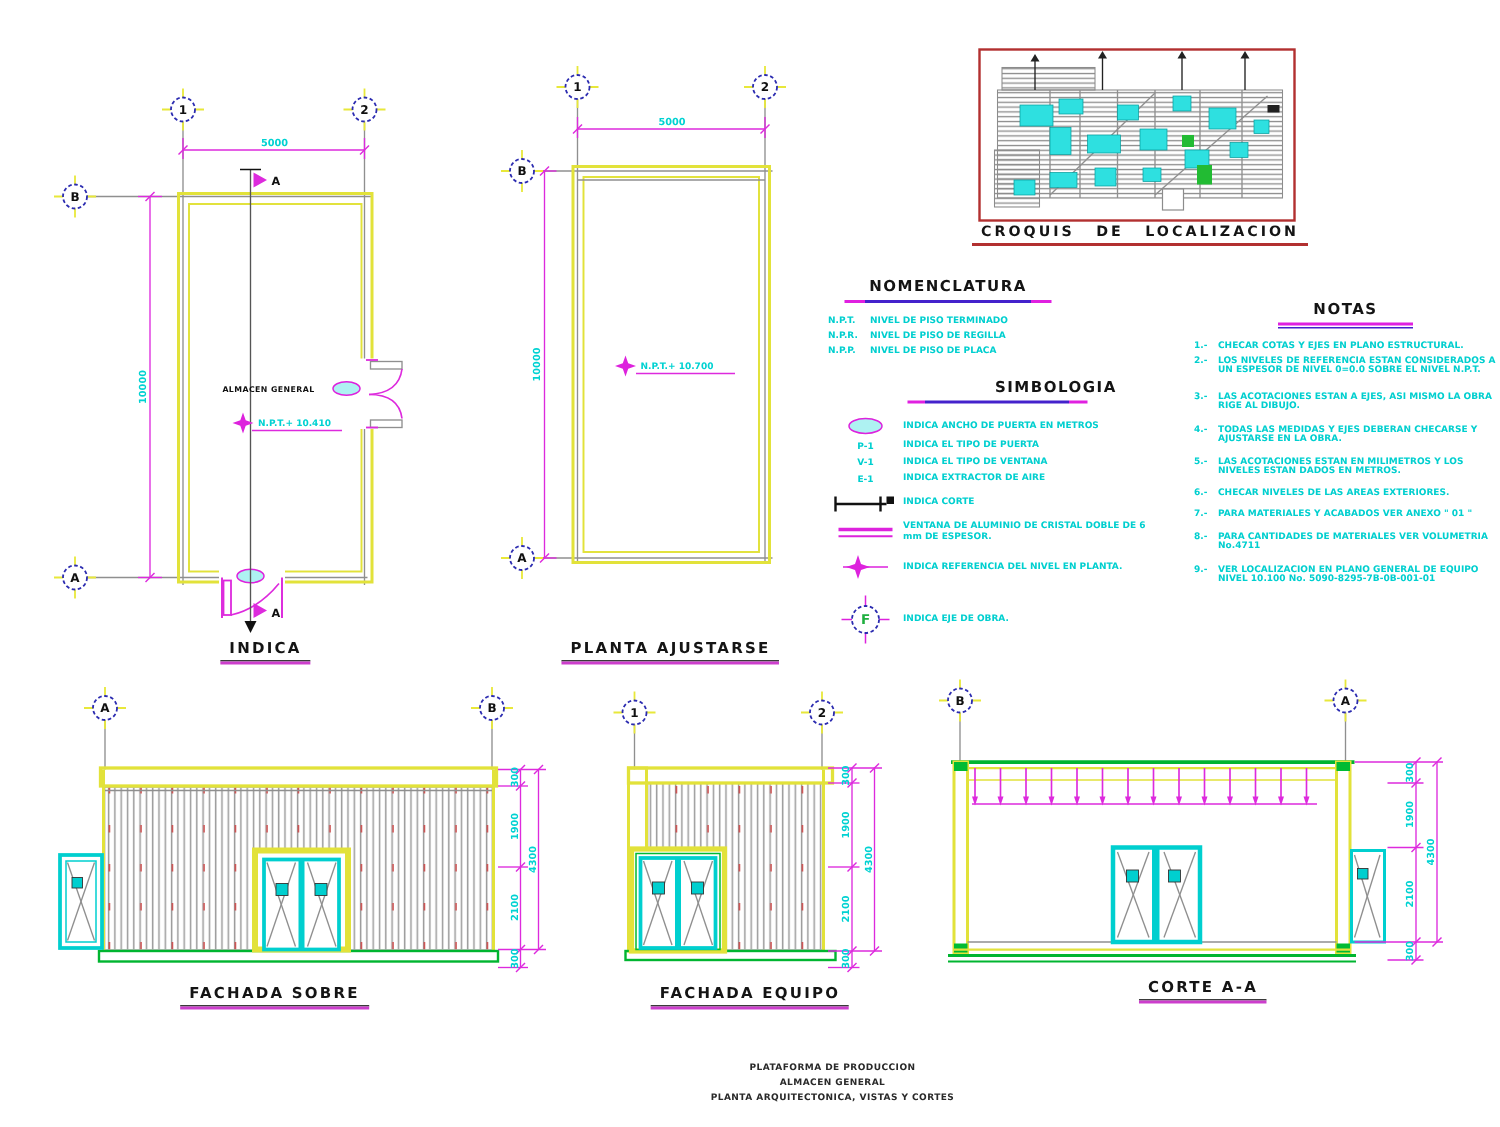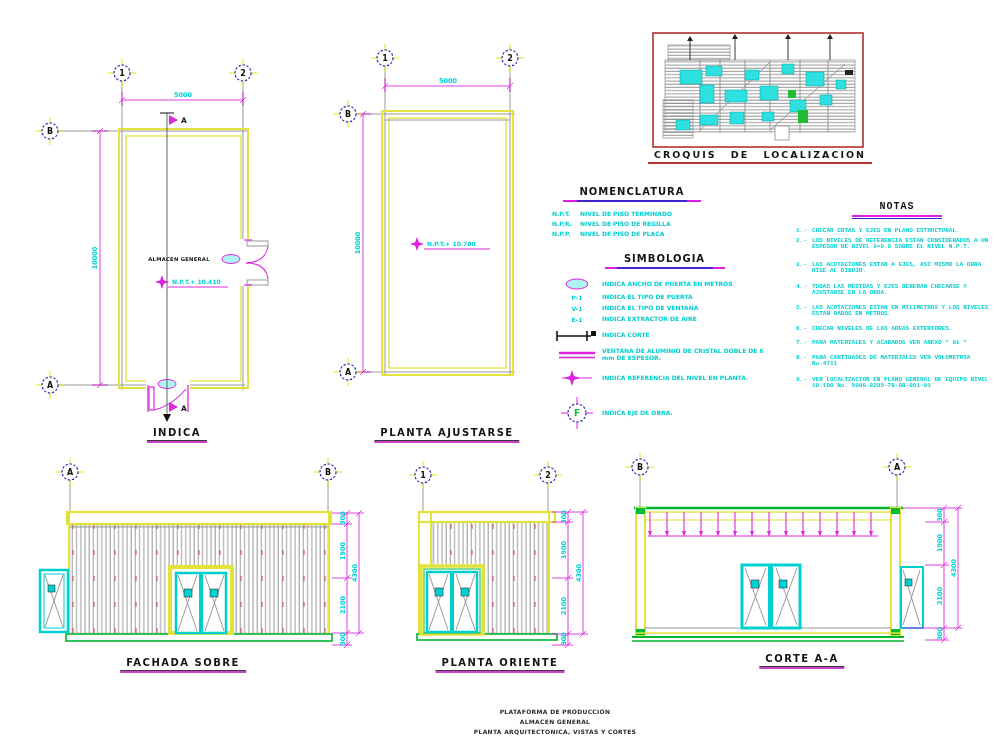--- a/index.html
+++ b/index.html
@@ -493,21 +493,21 @@
       <circle class="axcirc" r="8"></circle>
           <text class="axtxt" y="2.8">A</text>
     </g>
   </g>
 </svg>
 
 <div class="lbl" style="left:177px;top:427px;">INDICA</div>
 <div class="lbl" style="left:447px;top:427px;">PLANTA AJUSTARSE</div>
 <div class="lbl red" style="left:760px;top:149px;">CROQUIS DE LOCALIZACION</div>
 <div class="lbl" style="left:183px;top:657px;">FACHADA SOBRE</div>
-<div class="lbl" style="left:500px;top:657px;">PLANTA ORIENTE</div>
+<div class="lbl" style="left:500px;top:657px;">FACHADA EQUIPO</div>
 <div class="lbl" style="left:786px;top:653px;margin-left:16px;">CORTE A-A</div>
 
 <div class="block" style="left:552px;top:186px;width:160px;">
   <div class="sechead">NOMENCLATURA</div>
   <div class="ugrad" style="width:138px;"></div>
   <div style="height:8px;"></div>
   <div class="nrow cyan">
     <span>N.P.T.</span>
     <span>NIVEL DE PISO TERMINADO</span>
   </div>
@@ -515,21 +515,21 @@
     <span>N.P.R.</span>
     <span>NIVEL DE PISO DE REGILLA</span>
   </div>
   <div class="nrow cyan">
     <span>N.P.P.</span>
     <span>NIVEL DE PISO DE PLACA</span>
   </div>
 </div>
 
 <div class="block" style="left:552px;top:253px;width:225px;">
-  <div class="sechead" style="width:160px;margin:0 auto;">SIMBOLOGIA</div>
+  <div class="sechead" style="width:160px;margin:0 auto;text-align:right;">SIMBOLOGIA</div>
   <div class="ugrad" style="width:120px;"></div>
   <div style="height:9px;"></div>
 
   <div class="srow" style="margin-bottom:4px;">
     <span class="sym">
       <svg width="26" height="12">
             <ellipse cx="13" cy="6" rx="11" ry="5" fill="#aef2f2" stroke="#dd22dd" stroke-width="1"></ellipse>
           </svg>
     </span>
     <span class="stx cyan">INDICA ANCHO DE PUERTA EN METROS</span>
@@ -581,21 +581,21 @@
         <line x1="2" y1="17" x2="34" y2="17" stroke="#dd22dd" stroke-width="1"></line>
         <line x1="18" y1="1" x2="18" y2="33" stroke="#dd22dd" stroke-width="1"></line>
         <circle cx="18" cy="17" r="9" fill="#ffffff" stroke="#2b2bb0" stroke-width="1.2" stroke-dasharray="2.4,1.7"></circle>
         <text x="18" y="20" text-anchor="middle" font-size="9" font-weight="bold" fill="#1faf3f">F</text>
       </svg>
     </span>
     <span class="stx cyan">INDICA EJE DE OBRA.</span>
   </div>
 </div>
 
-<div class="block" style="left:796px;top:201px;width:202px;font-family:Liberation Mono, monospace;">
+<div class="block" style="left:796px;top:201px;width:202px;">
   <div class="sechead" style="width:120px;margin:0 auto;">NOTAS</div>
   <div style="width:90px;height:1.6px;background:#e020e0;margin:3px auto 0;"></div>
   <div style="width:90px;height:1.4px;background:#4422cc;margin:1.5px auto 0;"></div>
   <div style="height:9px;"></div>
   <div class="notaitem cyan" style="margin-bottom:3px;">
     <span>1.-</span>
         <span>CHECAR COTAS Y EJES EN PLANO ESTRUCTURAL.</span>
   </div>
   <div class="notaitem cyan" style="margin-bottom:11px;">
     <span>2.-</span>

